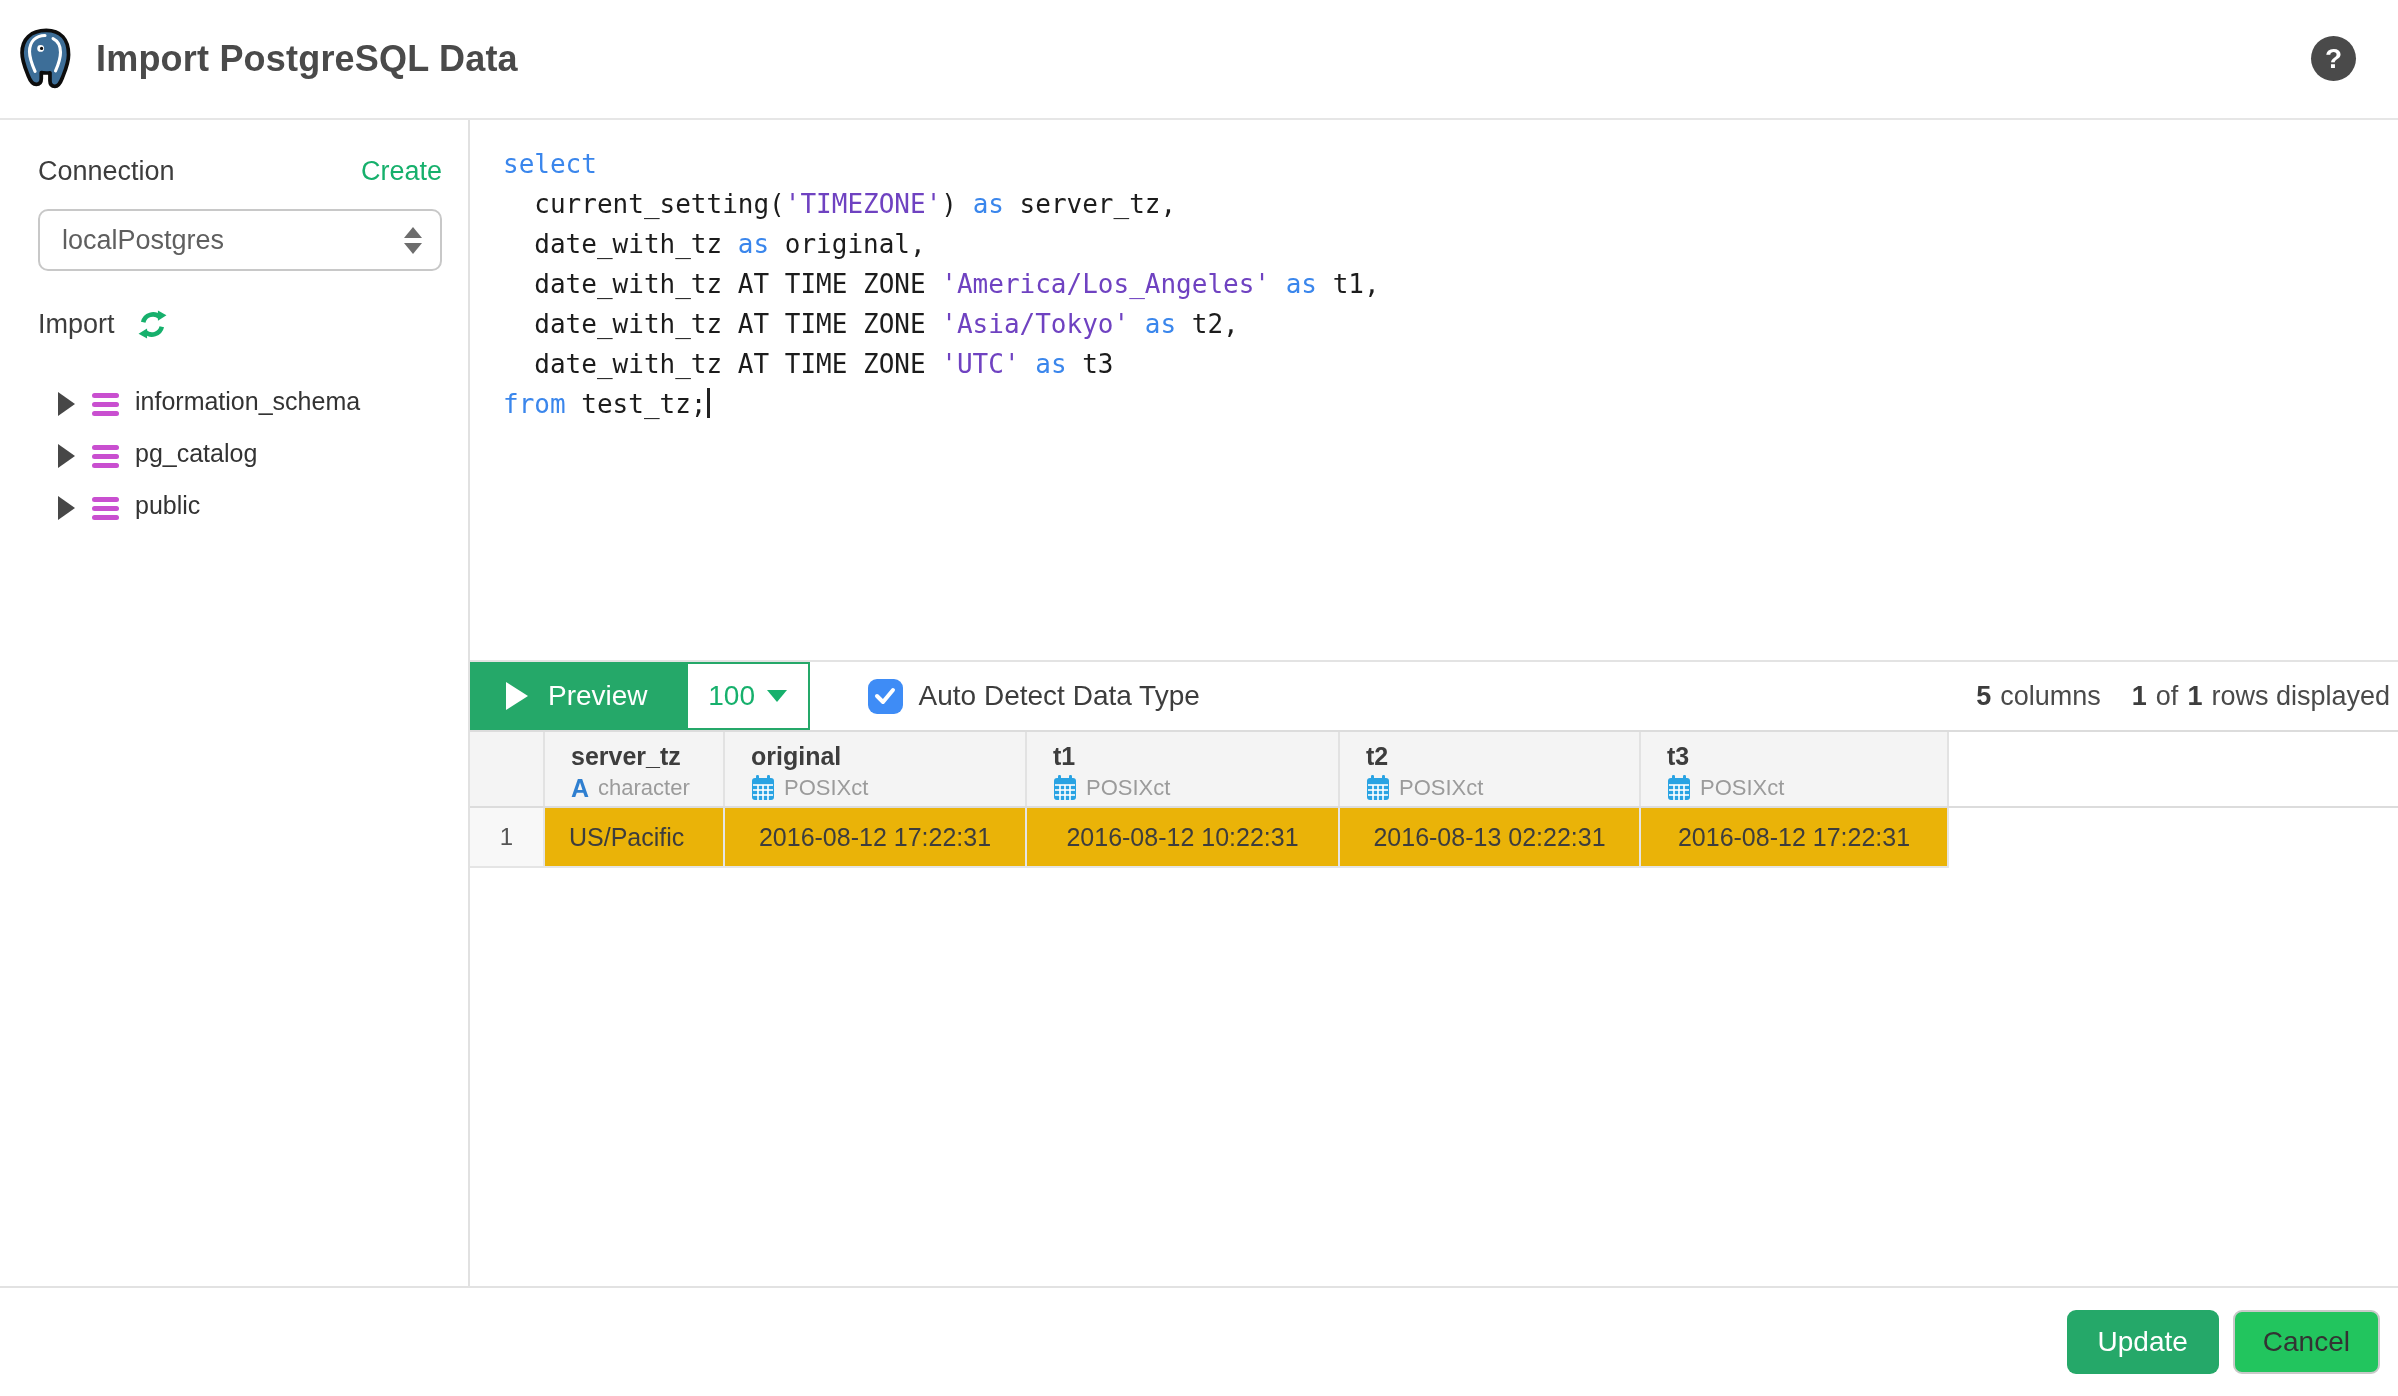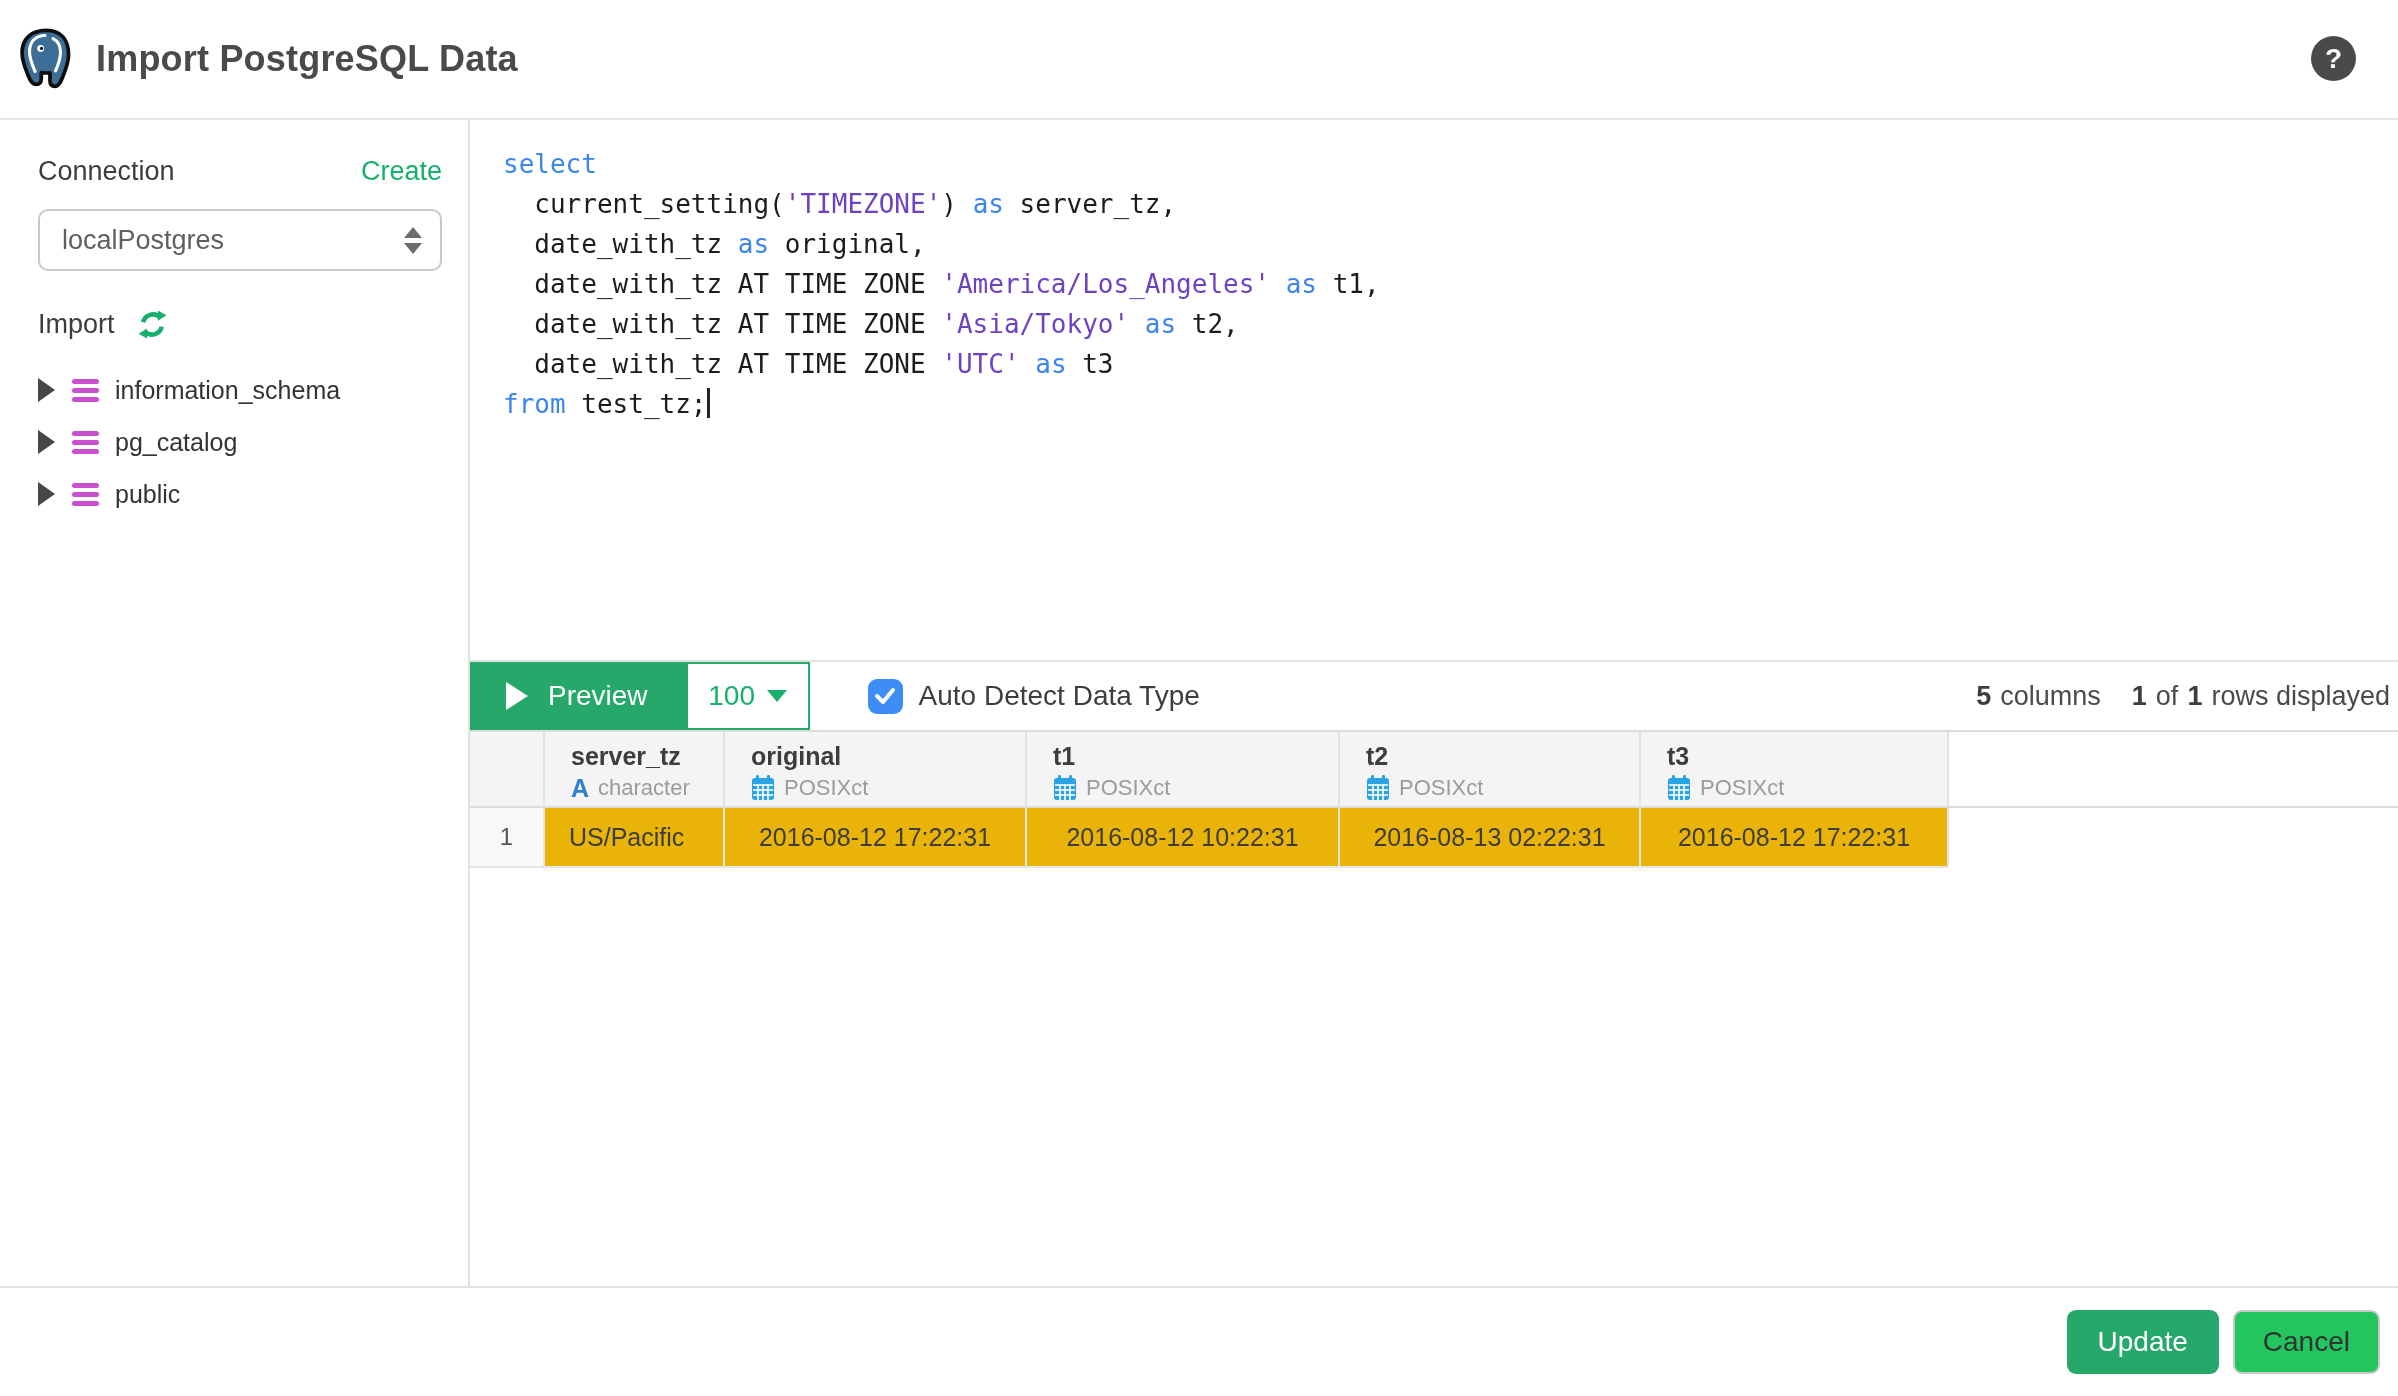--- a/index.html
+++ b/index.html
@@ -25,21 +25,21 @@
   .select { margin-top:22px; height:62px; width:404px; border:2px solid #c8c8c8; border-radius:10px;
             display:flex; align-items:center; padding:0 18px 0 22px; cursor:pointer; background:#fff; }
   .select .val { font-size:27px; color:#5f5f5f; flex:1; }
   .stepper { display:flex; flex-direction:column; gap:5px; align-items:center; }
   .stepper i { width:0; height:0; border-left:9px solid transparent; border-right:9px solid transparent; }
   .stepper .up { border-bottom:11px solid #6d6d6d; }
   .stepper .dn { border-top:11px solid #6d6d6d; }
   .schema-row { margin-top:38px; display:flex; align-items:center; gap:22px; }
   .refresh { width:31px; height:31px; cursor:pointer; }
   .tree { list-style:none; margin-top:24px; }
-  .tree-item { height:52px; display:flex; align-items:center; cursor:pointer; }
+  .tree-item { height:52px; display:flex; align-items:flex-end; cursor:pointer;margin-left:20px; }
   .expander { width:0; height:0; border-top:12px solid transparent; border-bottom:12px solid transparent;
               border-left:17px solid #474747; margin-right:17px; }
   .hamb { display:flex; flex-direction:column; gap:4px; margin-right:16px; }
   .hamb i { display:block; width:27px; height:5px; border-radius:2.5px; background:#c94fd0; }
   .tree-label { font-size:25px; color:#333; }
 
   
   .main { flex:1 1 auto; display:flex; flex-direction:column; min-width:0; }
   .editor { height:540px; padding:24px 0 0 33px; font-family:"DejaVu Sans Mono", monospace;
             font-size:26px; line-height:40px; color:#1c1c1c; cursor:text; flex:0 0 auto; }

